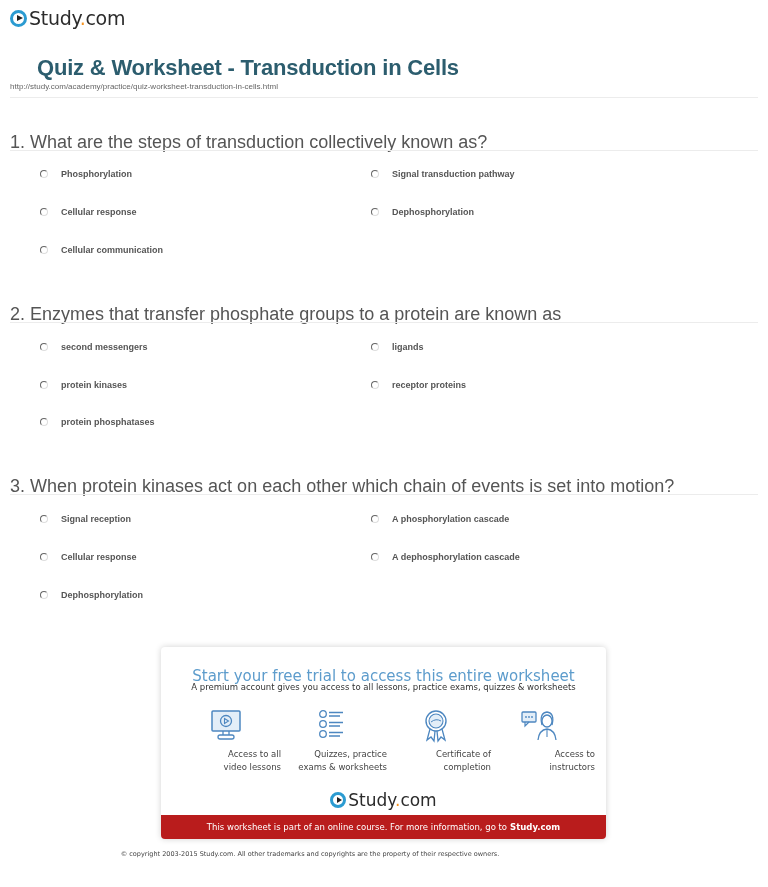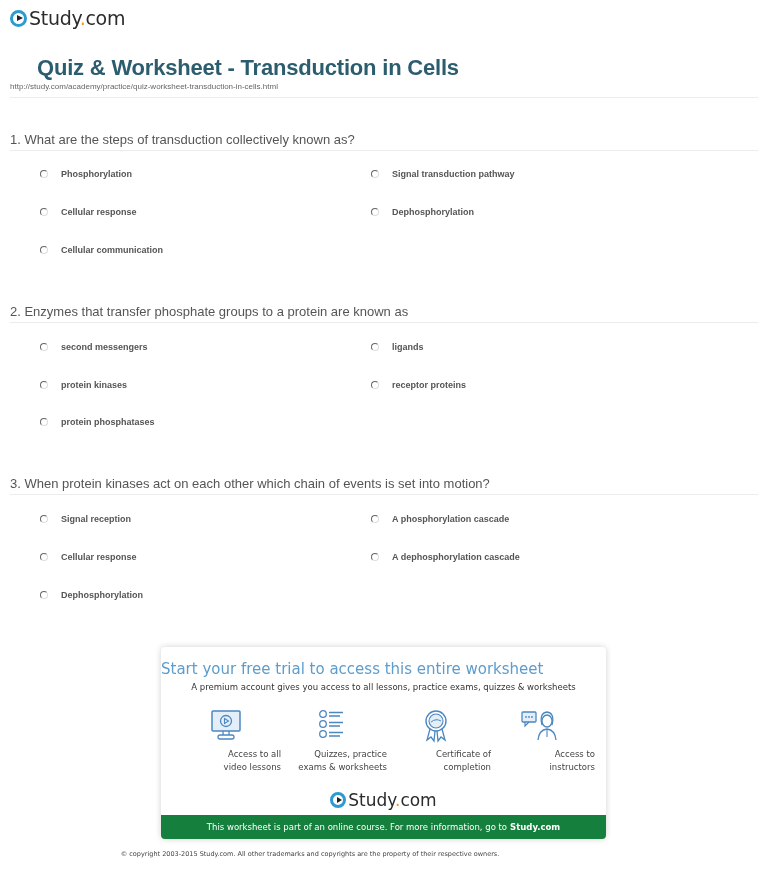--- a/index.html
+++ b/index.html
@@ -9,36 +9,36 @@
   .logo { position: absolute; left: 10px; top: 7px; display: flex; align-items: center; height: 22px; }
   .logo .play { width: 17px; height: 17px; border-radius: 50%; border: 3px solid #2b9bd1; position: relative; margin-right: 2px; }
   .logo .play::after { content: ""; position: absolute; left: 4px; top: 2.5px; border-left: 6px solid #222; border-top: 3.5px solid transparent; border-bottom: 3.5px solid transparent; }
   .logo .word { font-family: "DejaVu Sans", sans-serif; font-size: 19px; color: #2b2b2b; letter-spacing: -0.3px; }
   .logo .word .dot { color: #f6921e; }
 
   .title { position: absolute; left: 10px; top: 55px; font-size: 22px; font-weight: bold; color: #2c5d6e; letter-spacing: -0.2px; margin-left: 27px; }
   .url { position: absolute; left: 10px; top: 82px; font-size: 8px; color: #666; }
   .rule { position: absolute; left: 10px; right: 10px; height: 1px; background: #ececec; }
 
-  .q-title { position: absolute; left: 10px; font-size: 13px; color: #555; }
+  .q-title { position: absolute; left: 10px; font-size: 18px; color: #555; }
   .opt { position: absolute; display: flex; align-items: center; font-size: 9px; font-weight: bold; color: #555; }
   .radio { width: 8px; height: 8px; border-radius: 50%; border: 1.5px solid #666; border-right-color: #ddd; border-bottom-color: #ddd; margin-right: 13px; background: #fff; }
 
   .promo { position: absolute; left: 161px; top: 647px; width: 445px; height: 192px; background: #fff; border-radius: 4px; box-shadow: 0 0 6px rgba(0,0,0,0.18); overflow: hidden; }
-  .promo-head { position: absolute; top: 13px; width: 100%; text-align: left; font-family: "DejaVu Sans", sans-serif; font-size: 15px; color: #5d9ccc; }
+  .promo-head { position: absolute; top: 20px; width: 100%; text-align: center; font-family: "DejaVu Sans", sans-serif; font-size: 15px; color: #5d9ccc; }
   .promo-sub { position: absolute; top: 35px; width: 100%; text-align: center; font-family: "DejaVu Sans", sans-serif; font-size: 8.5px; color: #333; }
   .feat { position: absolute; top: 62px; width: 110px; text-align: right; }
   .feat svg { display: block; margin: 0 auto; }
   .feat .lbl { margin-top: 7px; font-family: "DejaVu Sans", sans-serif; font-size: 8.5px; color: #444; line-height: 13px; }
   .plogo { position: absolute; top: 143px; left: 0; width: 100%; display: flex; justify-content: center; align-items: center; }
   .plogo .play { width: 16px; height: 16px; border-radius: 50%; border: 3px solid #2b9bd1; position: relative; margin-right: 2px; }
   .plogo .play::after { content: ""; position: absolute; left: 3.5px; top: 2px; border-left: 5.5px solid #222; border-top: 3.5px solid transparent; border-bottom: 3.5px solid transparent; }
   .plogo .word { font-family: "DejaVu Sans", sans-serif; font-size: 17px; color: #2b2b2b; }
   .plogo .word .dot { color: #f6921e; }
-  .banner { position: absolute; bottom: 0; left: 0; width: 100%; height: 24px; background: #15803d; color: #fff; font-family: "DejaVu Sans", sans-serif; font-size: 8.5px; display: flex; align-items: center; justify-content: center; }
+  .banner { position: absolute; bottom: 0; left: 0; width: 100%; height: 24px; background: #b91c1c; color: #fff; font-family: "DejaVu Sans", sans-serif; font-size: 8.5px; display: flex; align-items: center; justify-content: center; }
   .banner b { margin-left: 3px; }
 
   .copy { position: absolute; top: 850px; left: 0; width: 620px; text-align: center; font-family: "DejaVu Sans", sans-serif; font-size: 6.5px; color: #444; line-height: 9px; }
 </style>
 </head>
 <body>
 
 <div class="logo">
   <span class="play"></span>
   <span class="word"><span>Study</span><span class="dot">.</span><span>com</span></span>

